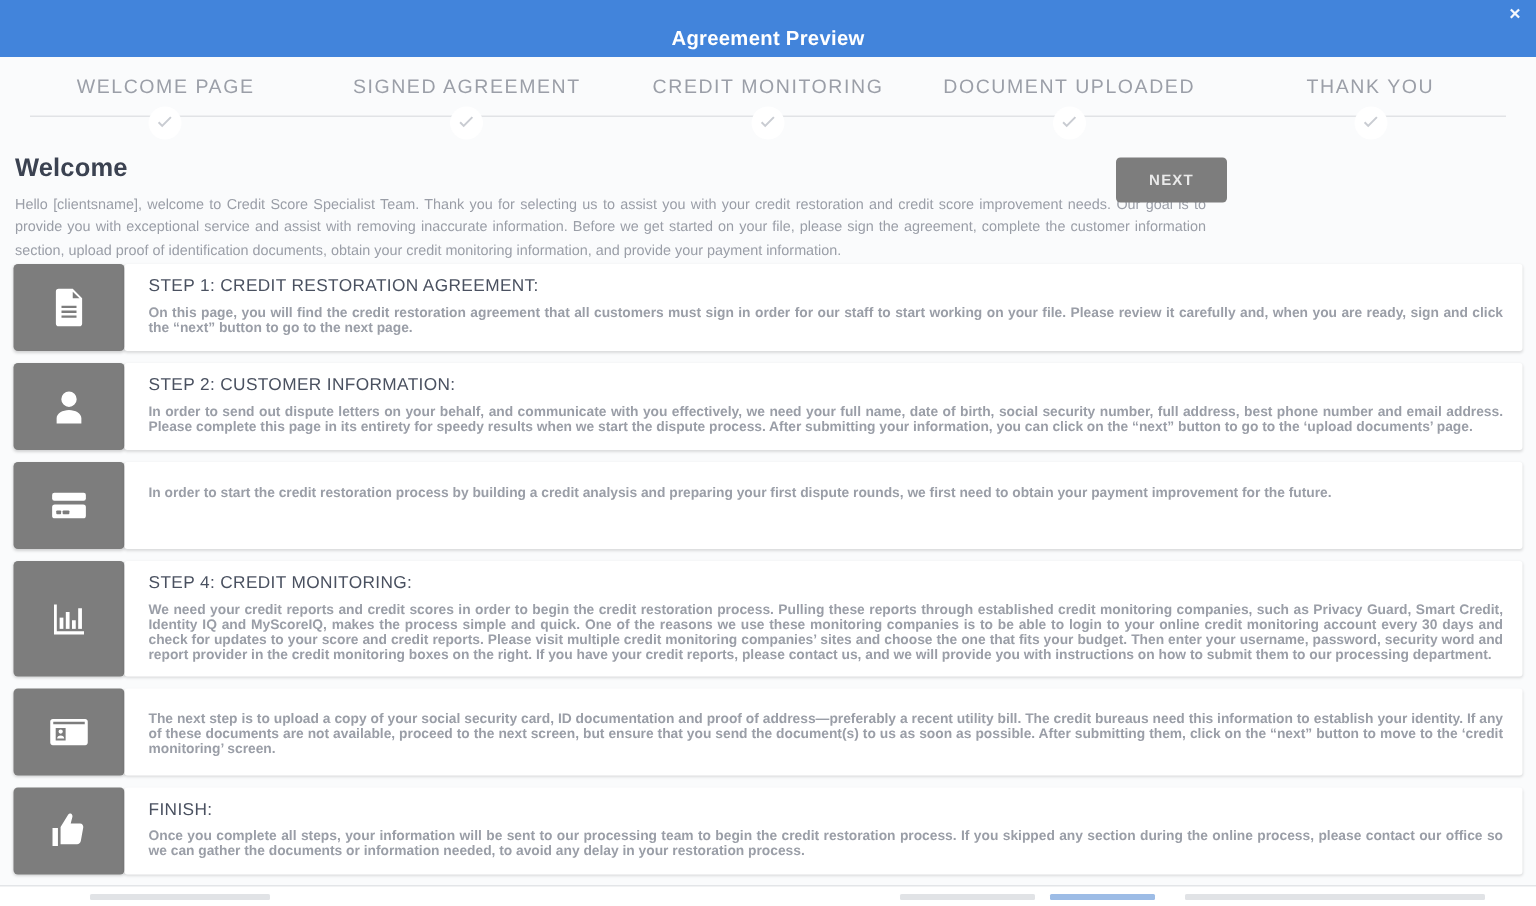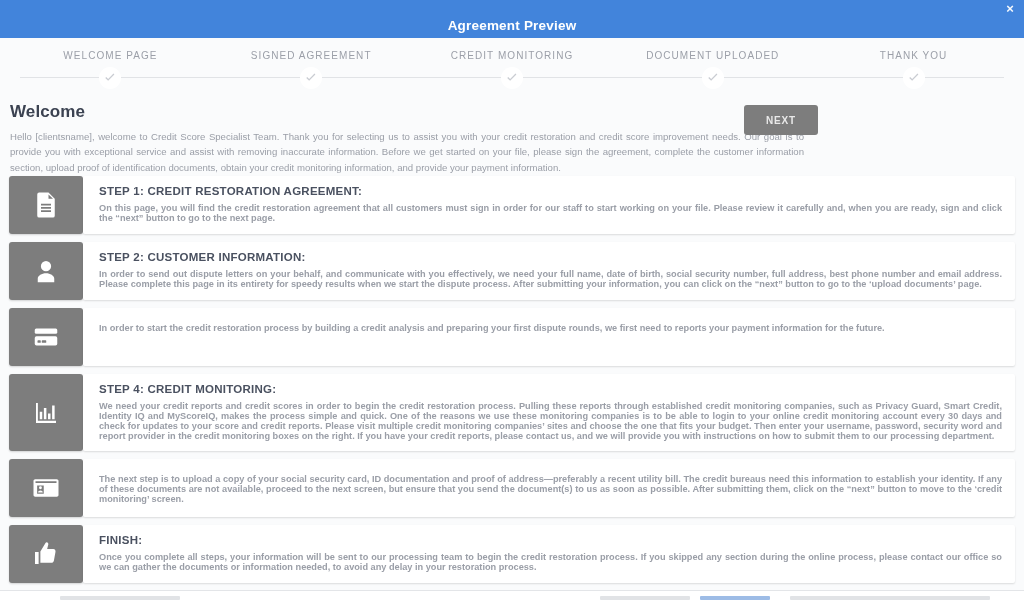--- a/index.html
+++ b/index.html
@@ -98,21 +98,21 @@
     display: flex;
   }
   .step-item {
     flex: 1;
     position: relative;
     text-align: center;
     padding-top: 12px;
   }
   .step-label {
     display: block;
-    font-size: 10px;
+    font-size: 13px;
     letter-spacing: 1.05px;
     color: #9b9fa8;
     text-transform: uppercase;
     white-space: nowrap;
   }
   .step-circle {
     position: relative;
     margin: 6px auto 0;
     width: 22px; height: 22px;
     border-radius: 50%;
@@ -190,21 +190,21 @@
     flex: 1;
     background: #ffffff;
     border-radius: 2px;
     box-shadow: 0 1px 2px rgba(0,0,0,0.13);
     padding: 9px 13px 10px 16px;
     min-height: 58px;
   }
   .card-title {
     margin: 0;
     font-size: 11.5px;
-    font-weight: bold;
+    font-weight: normal;
     color: #4a5160;
     letter-spacing: .25px;
     text-transform: uppercase;
   }
   .card-text {
     margin: 6px 0 0 0;
     font-size: 9.2px;
     line-height: 10px;
     color: #9a9ea7;
     text-align: justify;
@@ -314,21 +314,21 @@
           <span>
             <svg width="30" height="30" viewBox="0 0 24 24" fill="#ffffff" aria-hidden="true">
               <rect x="3" y="5.2" width="18" height="4.2" rx="1.2"></rect>
               <rect x="3" y="11.4" width="18" height="7.4" rx="1.4"></rect>
               <rect x="5.2" y="14.6" width="2.6" height="2" rx="0.5" fill="#7d7d7d"></rect>
               <rect x="8.6" y="14.6" width="3.6" height="2" rx="0.5" fill="#7d7d7d"></rect>
             </svg>
           </span>
         </div>
         <div class="card-body">
-          <p class="card-text">In order to start the credit restoration process by building a credit analysis and preparing your first dispute rounds, we first need to reports your payment information for the future.</p>
+          <p class="card-text">In order to start the credit restoration process by building a credit analysis and preparing your first dispute rounds, we first need to obtain your payment improvement for the future.</p>
         </div>
       </div>
       <div class="card">
         <div class="card-icon">
           <span>
             <svg width="30" height="30" viewBox="0 0 24 24" fill="#ffffff" aria-hidden="true">
               <path d="M4 4h1.5v14.2H20V20H4z"></path>
               <rect x="7" y="11" width="2" height="6"></rect>
               <rect x="10.3" y="8" width="2" height="9"></rect>
               <rect x="13.6" y="12.4" width="2" height="4.6"></rect>

